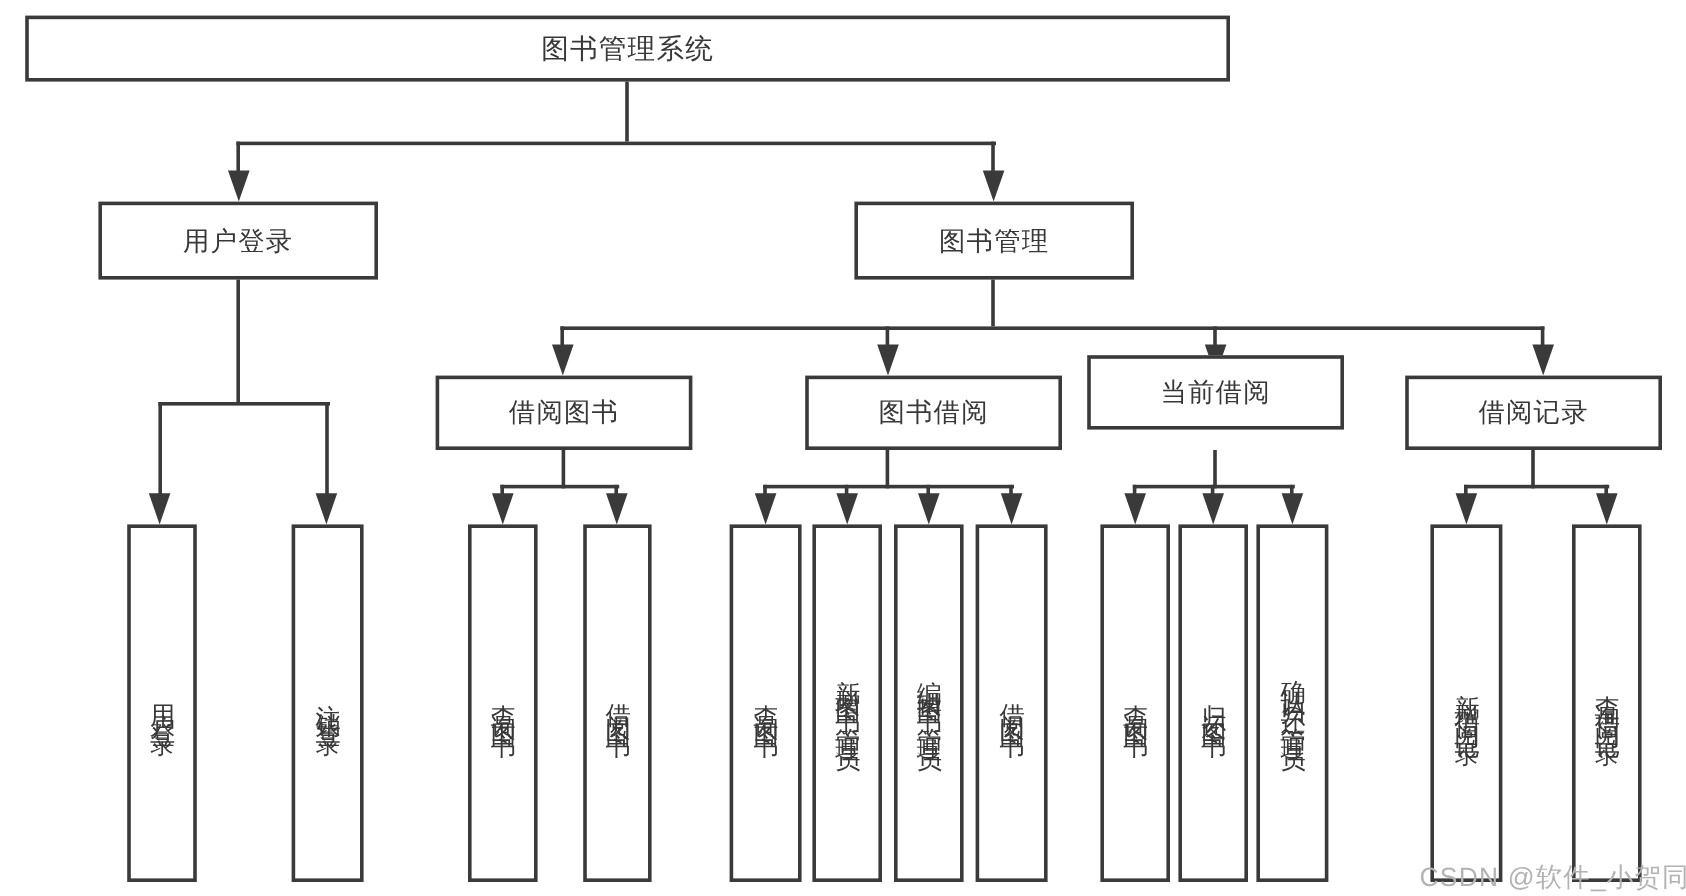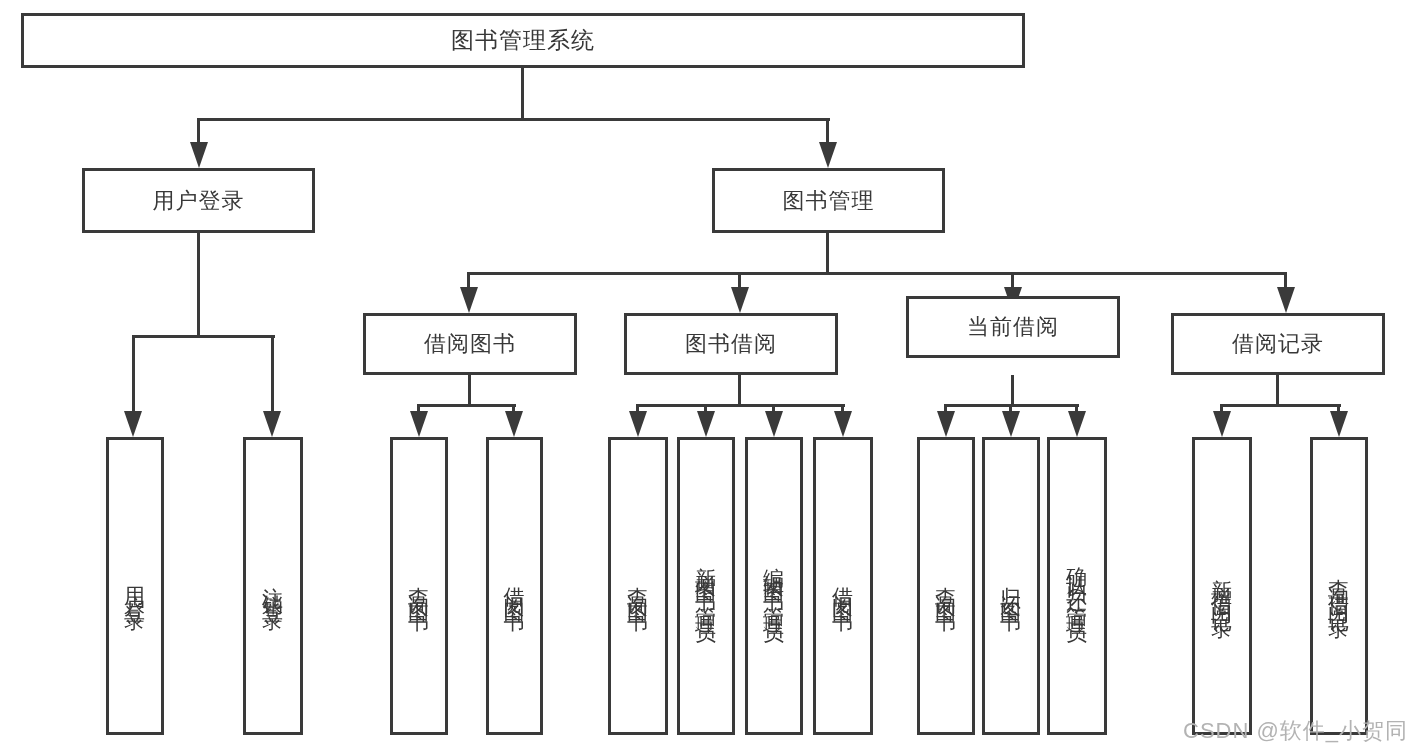--- a/index.html
+++ b/index.html
@@ -71,21 +71,21 @@
   <div class="line" style="left:738px;top:272px;width:3px;height:18px"></div>
   <div class="arrow" style="left:731px;top:287px"></div>
   <div class="line" style="left:1011px;top:272px;width:3px;height:18px"></div>
   <div class="arrow" style="left:1004px;top:287px"></div>
   <div class="line" style="left:1284px;top:272px;width:3px;height:18px"></div>
   <div class="arrow" style="left:1277px;top:287px"></div>
 
   <div class="box hbox" style="left:363px;top:313px;width:214px;height:62px">
     <span>借阅图书</span>
   </div>
-  <div class="box hbox" style="left:624px;top:313px;width:214px;height:62px">
+  <div class="box hbox" style="left:671px;top:313px;width:214px;height:62px">
     <span>图书借阅</span>
   </div>
   <div class="box hbox" style="left:906px;top:296px;width:214px;height:62px">
     <span>当前借阅</span>
   </div>
   <div class="box hbox" style="left:1171px;top:313px;width:214px;height:62px">
     <span>借阅记录</span>
   </div>
 
   <div class="line" style="left:468px;top:375px;width:3px;height:32px"></div>

